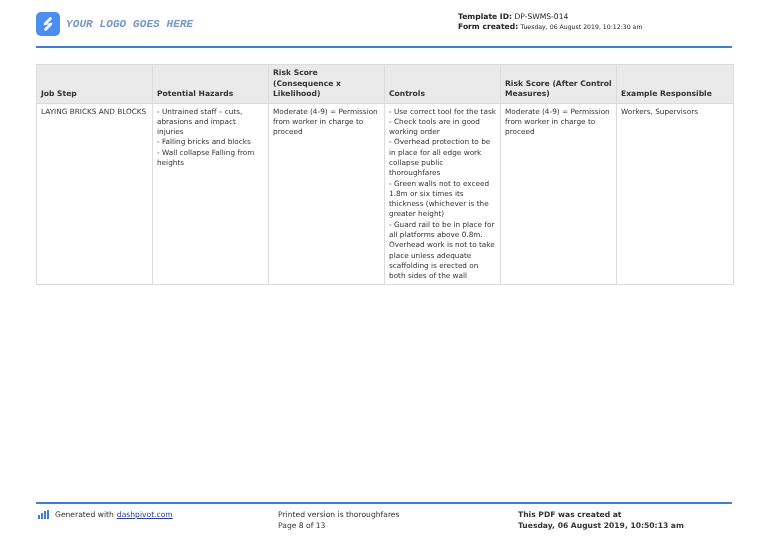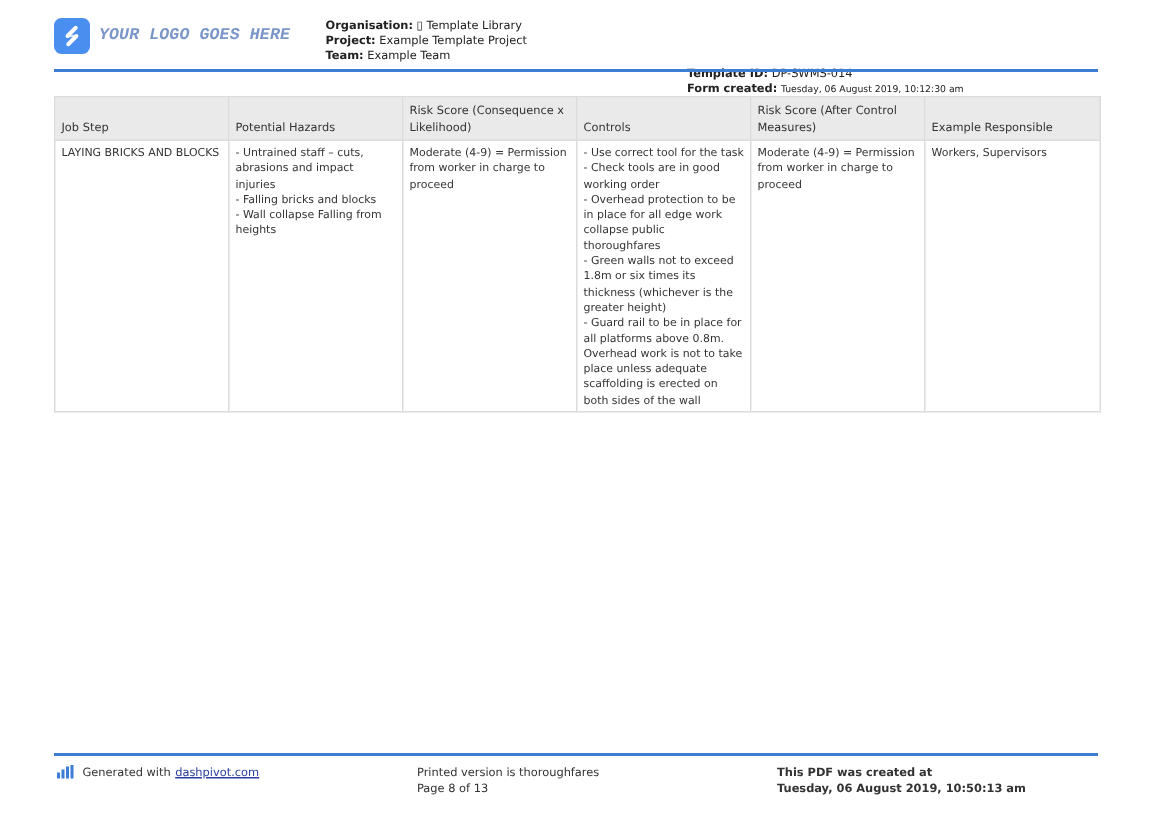--- a/index.html
+++ b/index.html
@@ -16,37 +16,37 @@
     .logo-icon {
       width: 24px; height: 24px; border-radius: 5px; background: #4a8ef0;
       display: flex; align-items: center; justify-content: center;
     }
     .logo-text {
       margin-left: 6px; font-family: Liberation Mono, monospace; font-style: italic;
       font-weight: bold; font-size: 11px; color: #7a96c8; letter-spacing: 0.1px;
     }
     .meta-col { position: absolute; top: 2px; font-size: 7.6px; line-height: 10px; color: #222; }
     .meta-col.mid { left: 181px; }
-    .meta-col.right { left: 422px; margin-top: 32px; }
+    .meta-col.right { left: 422px; }
     .meta-col b { font-weight: bold; }
     .meta-col .small { font-size: 6.2px; }
     .rule-top {
       position: absolute; top: 46px; left: 36px; width: 696px; height: 2px; background: #3b7fd4;
     }
 
     
     table.swms {
       position: absolute; top: 64px; left: 36px; width: 697px;
       border-collapse: collapse; table-layout: fixed;
     }
     table.swms th, table.swms td {
       border: 1px solid #dcdcdc; vertical-align: top; text-align: left;
     }
     table.swms th {
-      background: #eaeaea; font-size: 7.6px; font-weight: normal; color: #333;
+      background: #eaeaea; font-size: 7.6px; font-weight: bold; color: #333;
       padding: 3px 4px; height: 29px; vertical-align: bottom; line-height: 10.5px;
     }
     table.swms td {
       font-size: 7.3px; line-height: 10.3px; color: #333; padding: 3px 4px 2px 4px;
       height: 181px;
     }
     .line { display: block; }
 
     
     .rule-bottom {
@@ -71,34 +71,20 @@
     <div class="logo">
       <div class="logo-icon">
         <svg width="16" height="16" viewBox="0 0 16 16">
           <path d="M10.5 2.5 L5 8 M11 8 L5.5 13.5" stroke="#fff" stroke-width="2.6" stroke-linecap="round" fill="none"></path>
           <path d="M5 8 L11 8" stroke="#fff" stroke-width="1.6" stroke-linecap="round" fill="none" opacity="0.75"></path>
         </svg>
       </div>
       <span class="logo-text">YOUR LOGO GOES HERE</span>
     </div>
 
-    <div class="meta-col mid">
-      <div>
-        <b>Organisation:</b>
-        <span>▯ Template Library</span>
-      </div>
-      <div>
-        <b>Project:</b>
-        <span>Example Template Project</span>
-      </div>
-      <div>
-        <b>Team:</b>
-        <span>Example Team</span>
-      </div>
-    </div>
 
     <div class="meta-col right">
       <div>
         <b>Template ID:</b>
         <span>DP-SWMS-014</span>
       </div>
       <div>
         <b>Form created:</b>
         <span class="small">Tuesday, 06 August 2019, 10:12:30 am</span>
       </div>

